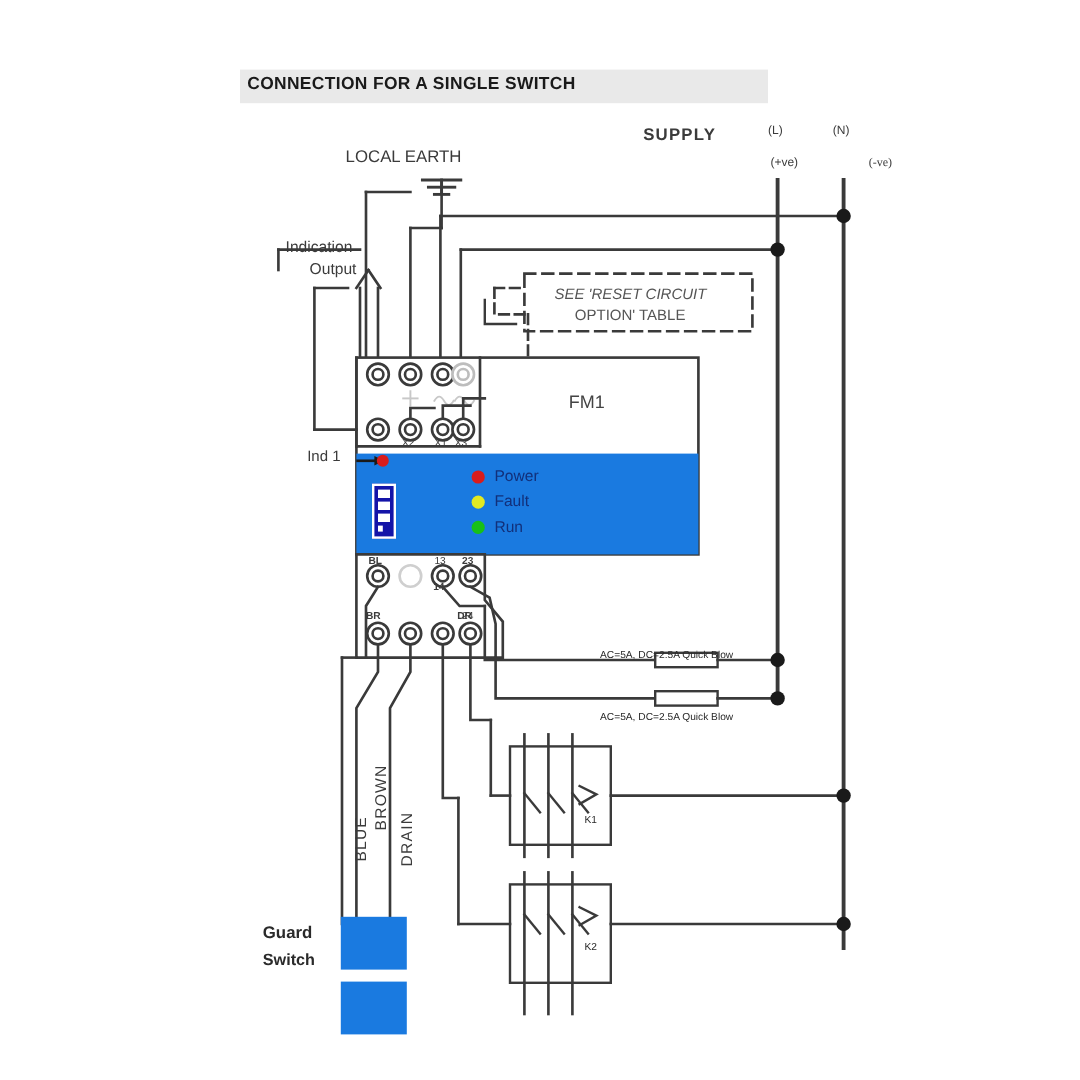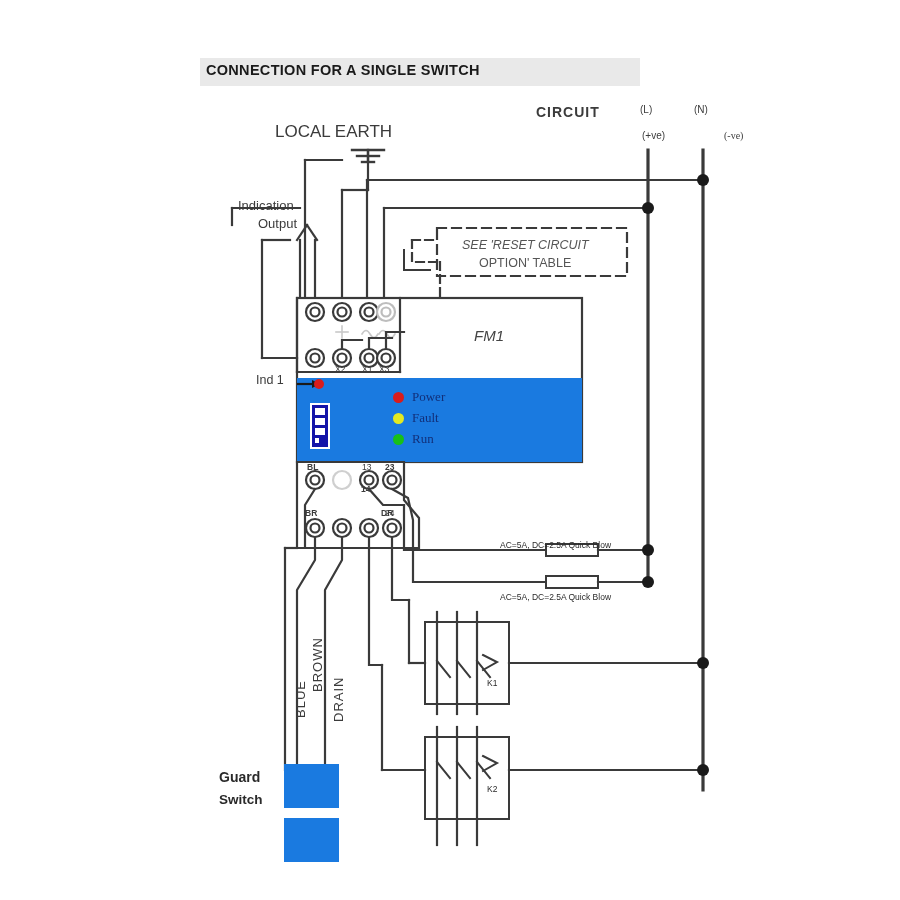--- a/index.html
+++ b/index.html
@@ -7,21 +7,21 @@
   body{width:900px;height:900px;font-family:"Liberation Sans",sans-serif;overflow:hidden;}
   #root{position:relative;width:756px;height:900px;background:#fff;}
   svg{display:block;}
   .ttl-band{position:absolute;left:200px;top:58px;width:440px;height:28px;background:#e9e9e9;}
   .ttl-txt{position:absolute;left:206px;top:62px;font-size:14.5px;font-weight:bold;letter-spacing:.3px;color:#1a1a1a;}
   .lbl{position:absolute;color:#3b3b3b;font-size:13px;white-space:nowrap;}
   .lbl.b{font-weight:bold;}
   .lbl.sm{font-size:10px;}
   .lbl.xs{font-size:8.5px;}
   .vert{transform-origin:left top;}
-  .led-txt{position:absolute;color:#12307a;font-size:13px;font-weight:500;font-family:Liberation Serif, serif;}
+  .led-txt{position:absolute;color:#12307a;font-size:13px;font-weight:500;}
 </style>
 </head>
 <body>
 
 <div id="root">
 
   <div class="ttl-band"></div>
   <div class="ttl-txt">CONNECTION FOR A SINGLE SWITCH</div>
 
   <svg width="900" height="900" viewBox="0 0 900 900">
@@ -232,36 +232,36 @@
         <circle cx="703" cy="180" r="6"></circle>
         <circle cx="648" cy="208" r="6"></circle>
         <circle cx="648" cy="550" r="6"></circle>
         <circle cx="648" cy="582" r="6"></circle>
         <circle cx="703" cy="663" r="6"></circle>
         <circle cx="703" cy="770" r="6"></circle>
       </g>
     </g>
   </svg>
 
-  <div class="lbl b" style="left:536px;top:104px;font-size:14px;letter-spacing:1px;">CIRCUIT</div>
+  <div class="lbl b" style="left:536px;top:104px;font-size:14px;letter-spacing:1px;">SUPPLY</div>
   <div class="lbl sm" style="left:640px;top:104px;">(L)</div>
   <div class="lbl sm" style="left:694px;top:104px;">(N)</div>
   <div class="lbl sm" style="left:626px;top:130px;margin-left:16px;">(+ve)</div>
   <div class="lbl sm" style="left:724px;top:130px;font-family:Liberation Serif, serif;">(-ve)</div>
 
-  <div class="lbl" style="left:275px;top:122px;font-size:17px;">LOCAL EARTH</div>
+  <div class="lbl" style="left:288px;top:122px;font-size:14px;">LOCAL EARTH</div>
 
   <div class="lbl" style="left:238px;top:198px;">Indication</div>
   <div class="lbl" style="left:258px;top:216px;">Output</div>
   <div class="lbl" style="left:256px;top:373px;font-size:12.5px;">Ind 1</div>
 
   <div class="lbl" style="left:462px;top:238px;font-size:12.5px;color:#555;font-style:italic;">SEE 'RESET CIRCUIT</div>
   <div class="lbl" style="left:479px;top:256px;font-size:12.5px;color:#555;">OPTION' TABLE</div>
 
-  <div class="lbl" style="left:474px;top:327px;font-size:15px;color:#444;font-style:italic;">FM1</div>
+  <div class="lbl" style="left:474px;top:327px;font-size:15px;color:#444;">FM1</div>
 
   <div class="lbl xs" style="left:335px;top:364px;color:#3b3b3b;">X2</div>
   <div class="lbl xs" style="left:362px;top:364px;color:#3b3b3b;">X1</div>
   <div class="lbl xs" style="left:379px;top:364px;color:#3b3b3b;">X3</div>
 
   <div class="lbl xs" style="left:307px;top:462px;font-weight:bold;">BL</div>
   <div class="lbl xs" style="left:362px;top:462px;font-weight:normal;">13</div>
   <div class="lbl xs" style="left:385px;top:462px;font-weight:bold;">23</div>
 
   <div class="lbl xs" style="left:305px;top:508px;font-weight:bold;">BR</div>

